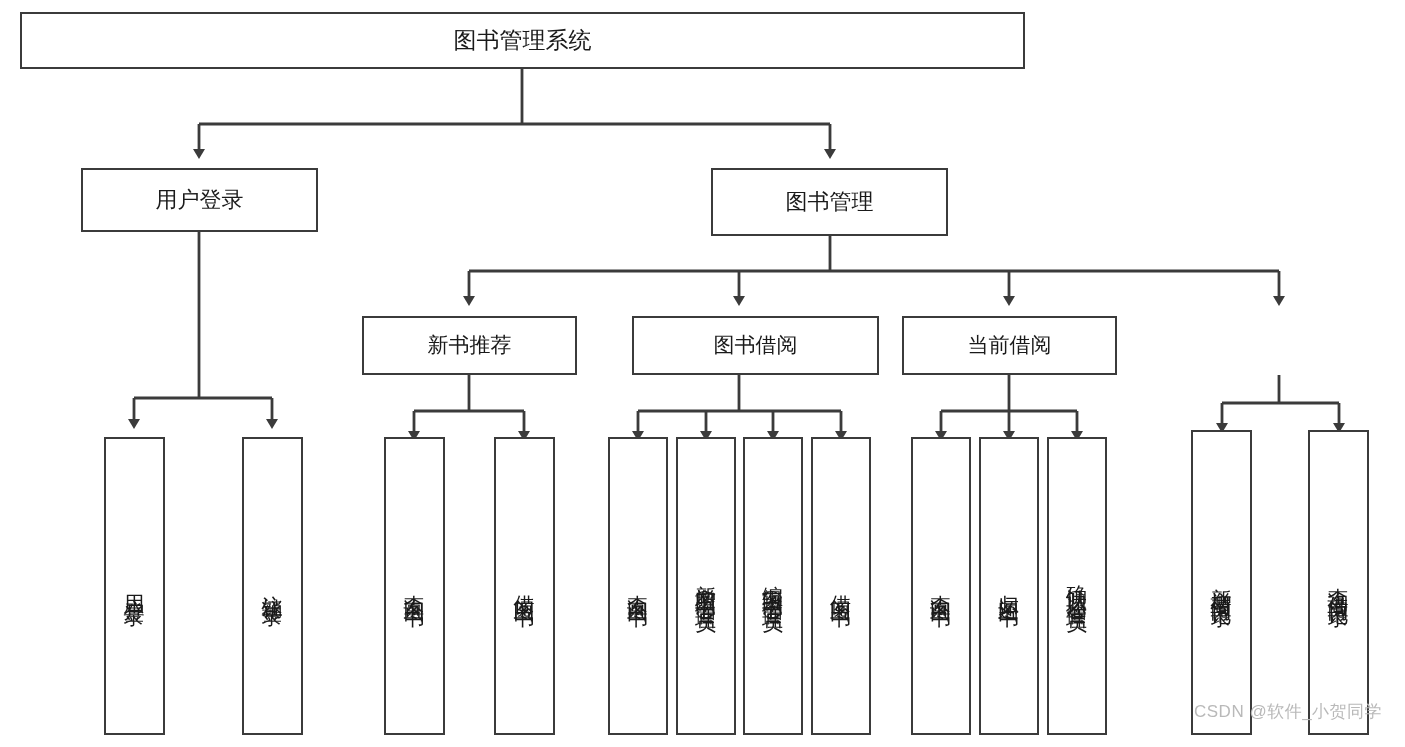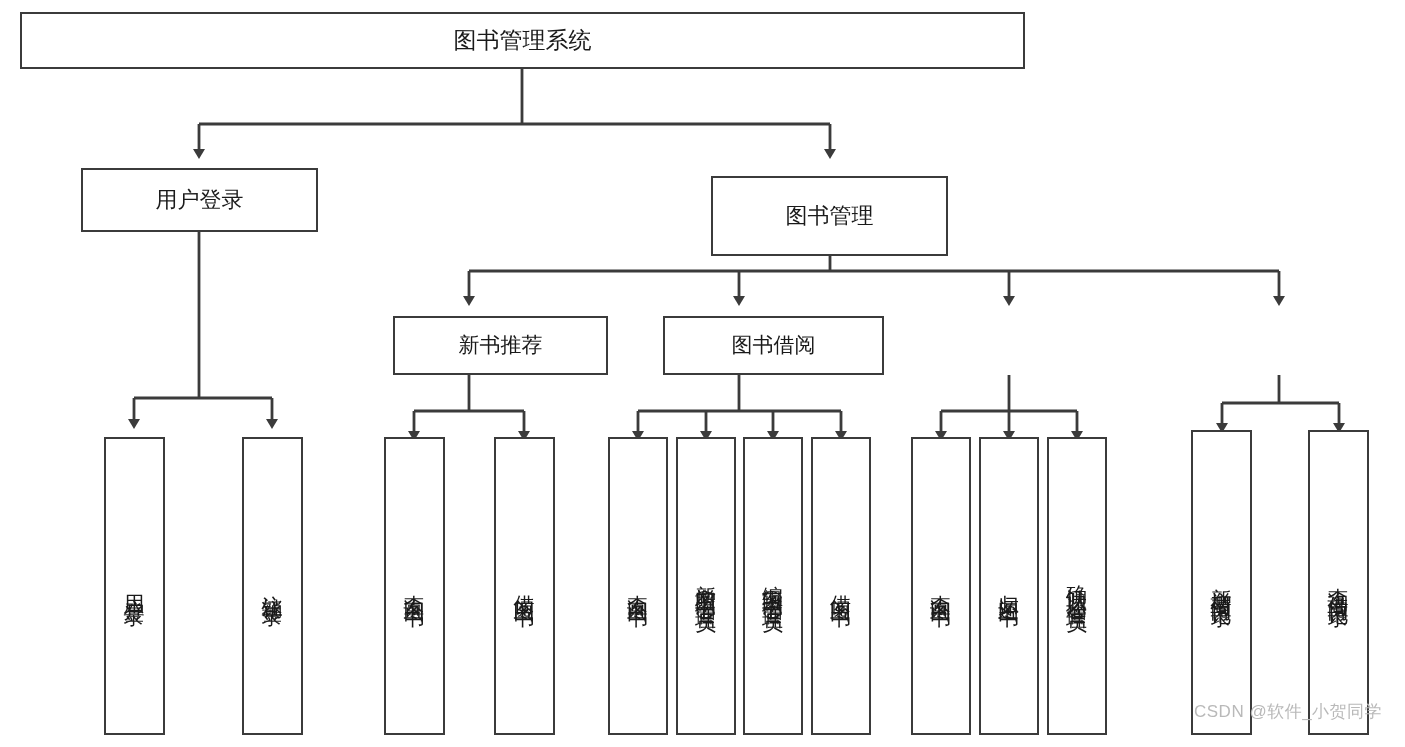--- a/index.html
+++ b/index.html
@@ -39,21 +39,20 @@
   }
   .node.level-root {
     font-size: 23px;
     font-family: Liberation Serif, serif;
   }
   .node.level-2 {
     font-size: 22px;
   }
   .node.level-3 {
     font-size: 21px;
-    margin-left: 31px;
   }
   .node.leaf {
     font-size: 21px;
   }
   .node .label {
     display: block;
   }
   .node.leaf .label {
     writing-mode: vertical-rl;
     text-orientation: upright;
@@ -124,29 +123,32 @@
     </g>
   </svg>
 
   <div class="node level-root" style="left:20px; top:12px; width:1005px; height:57px;">
     <span class="label">图书管理系统</span>
   </div>
 
   <div class="node level-2" style="left:81px; top:168px; width:237px; height:64px;">
     <span class="label">用户登录</span>
   </div>
-  <div class="node level-2" style="left:711px; top:168px; width:237px; height:80px;margin-top:8px;">
+  <div class="node level-2" style="left:711px; top:168px; width:237px; height:68px;">
     <span class="label">图书管理</span>
   </div>
 
   <div class="node level-3" style="left:362px; top:316px; width:215px; height:59px;">
     <span class="label">新书推荐</span>
   </div>
-  <div class="node level-3" style="left:632px; top:316px; width:221px; height:59px;">
+  <div class="node level-3" style="left:632px; top:316px; width:247px; height:59px;">
     <span class="label">图书借阅</span>
+  </div>
+  <div class="node level-3" style="left:902px; top:316px; width:215px; height:59px;">
+    <span class="label">当前借阅</span>
   </div>
 
   <div class="node leaf" style="left:104px; top:437px; width:61px; height:298px;">
     <span class="label">用户登录</span>
   </div>
   <div class="node leaf" style="left:242px; top:437px; width:61px; height:298px;">
     <span class="label">注销登录</span>
   </div>
 
   <div class="node leaf" style="left:384px; top:437px; width:61px; height:298px;">

